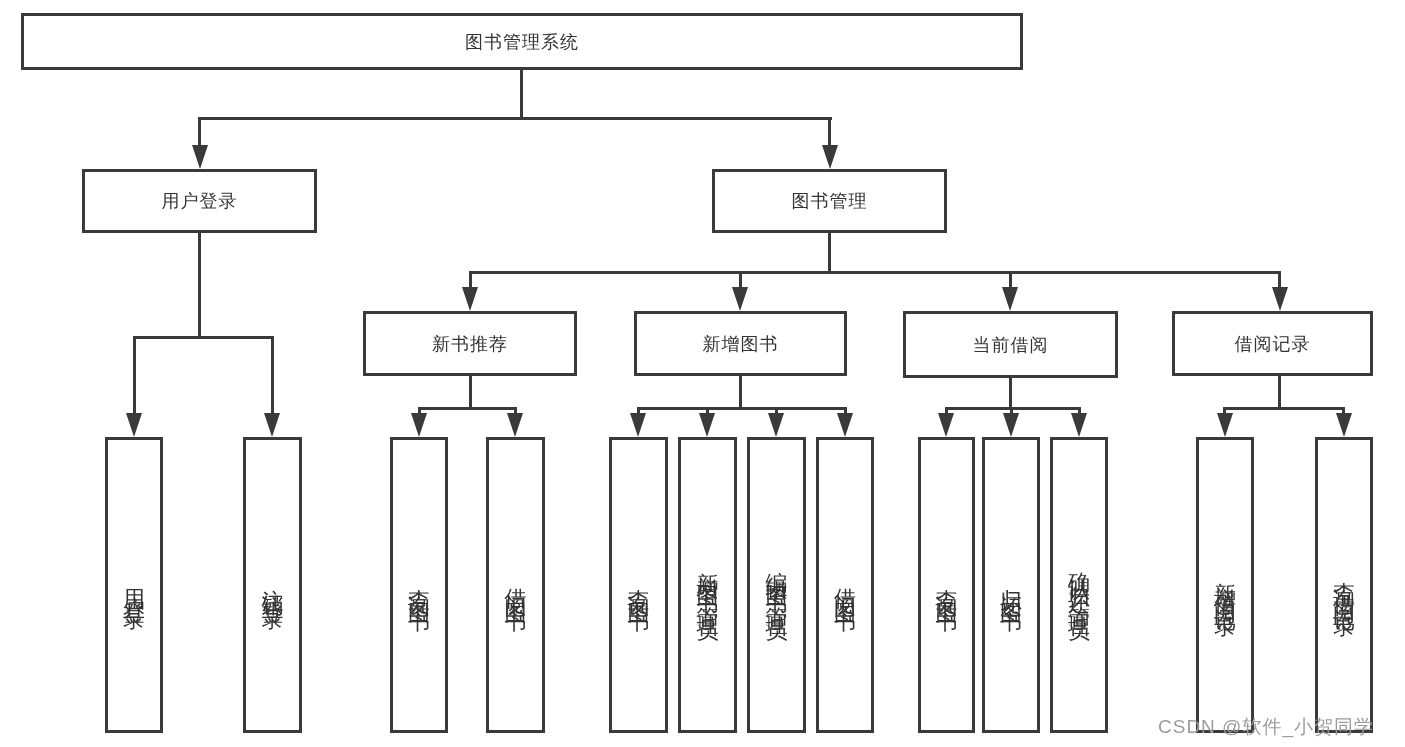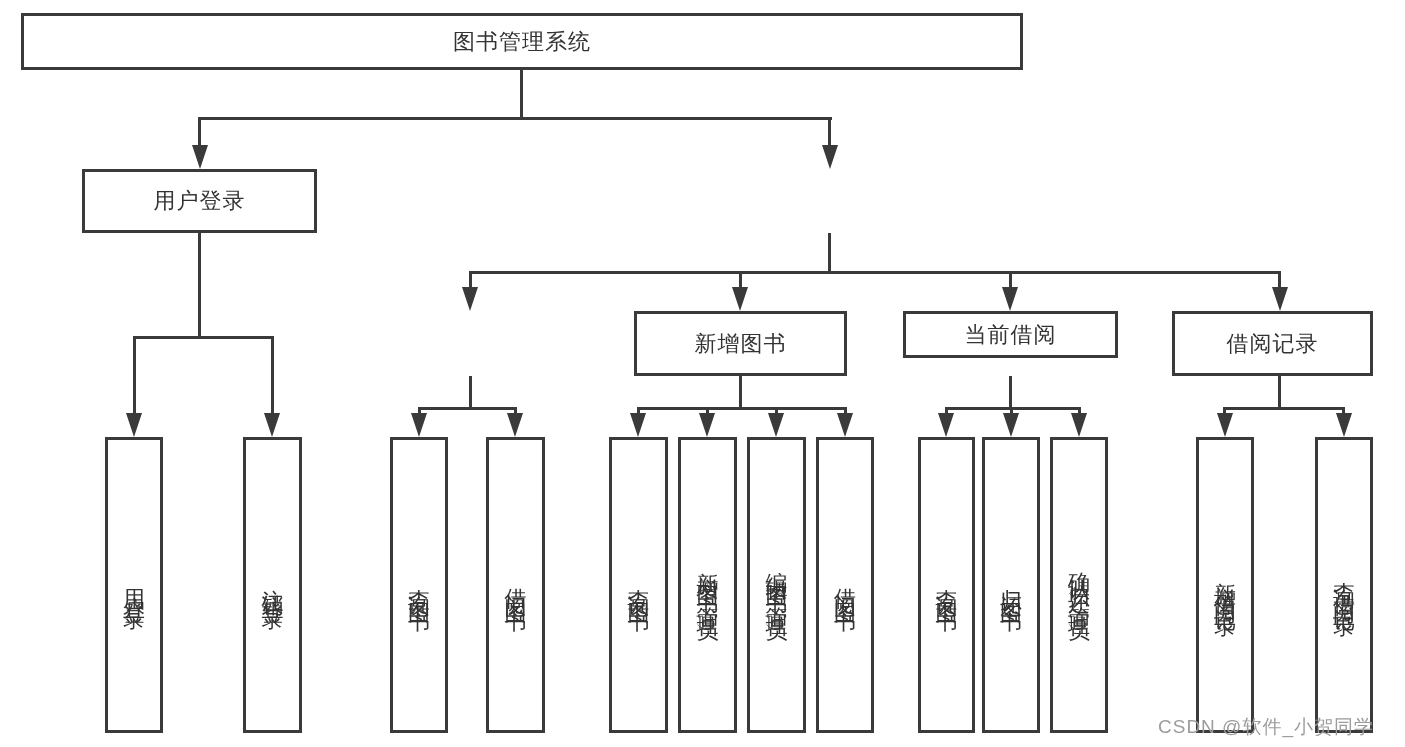--- a/index.html
+++ b/index.html
@@ -8,21 +8,21 @@
     background:var(--background,#ffffff);
     font-family:"Liberation Sans",sans-serif;
     color:var(--text,#333333);
   }
   .box{
     position:absolute;box-sizing:border-box;background:#fff;
     border:3px solid var(--line,#3a3a3a);
     display:flex;align-items:center;justify-content:center;
     z-index:2;
   }
-  .hl{font-size:22px;letter-spacing:1px;white-space:nowrap;}
+  .hl{font-size:18px;letter-spacing:1px;white-space:nowrap;}
   .vl{
     writing-mode:vertical-rl;text-orientation:mixed;
     font-size:22px;letter-spacing:7px;line-height:1;
   }
   .ln{position:absolute;background:var(--line,#3a3a3a);z-index:1;}
   .ar{
     position:absolute;width:0;height:0;z-index:1;
     border-left:8px solid transparent;border-right:8px solid transparent;
     border-top:24px solid var(--line,#3a3a3a);
   }
@@ -96,25 +96,31 @@
   <div class="ln" style="left:1342px;top:407px;width:3px;height:11px;"></div>
   <div class="ar" style="left:1336px;top:413px;"></div>
 
   <div class="box" style="left:21px;top:13px;width:1002px;height:57px;">
     <span class="hl">图书管理系统</span>
   </div>
 
   <div class="box" style="left:82px;top:169px;width:235px;height:64px;">
     <span class="hl">用户登录</span>
   </div>
+  <div class="box" style="left:712px;top:169px;width:235px;height:64px;">
+    <span class="hl">图书管理</span>
+  </div>
 
+  <div class="box" style="left:363px;top:311px;width:214px;height:65px;">
+    <span class="hl">新书推荐</span>
+  </div>
   <div class="box" style="left:634px;top:311px;width:213px;height:65px;">
     <span class="hl">新增图书</span>
   </div>
-  <div class="box" style="left:903px;top:311px;width:215px;height:47px;">
+  <div class="box" style="left:903px;top:311px;width:215px;height:67px;">
     <span class="hl">当前借阅</span>
   </div>
   <div class="box" style="left:1172px;top:311px;width:201px;height:65px;">
     <span class="hl">借阅记录</span>
   </div>
 
   <div class="box" style="left:105px;top:437px;width:58px;height:296px;">
     <span class="vl">用户登录</span>
   </div>
   <div class="box" style="left:243px;top:437px;width:59px;height:296px;">

